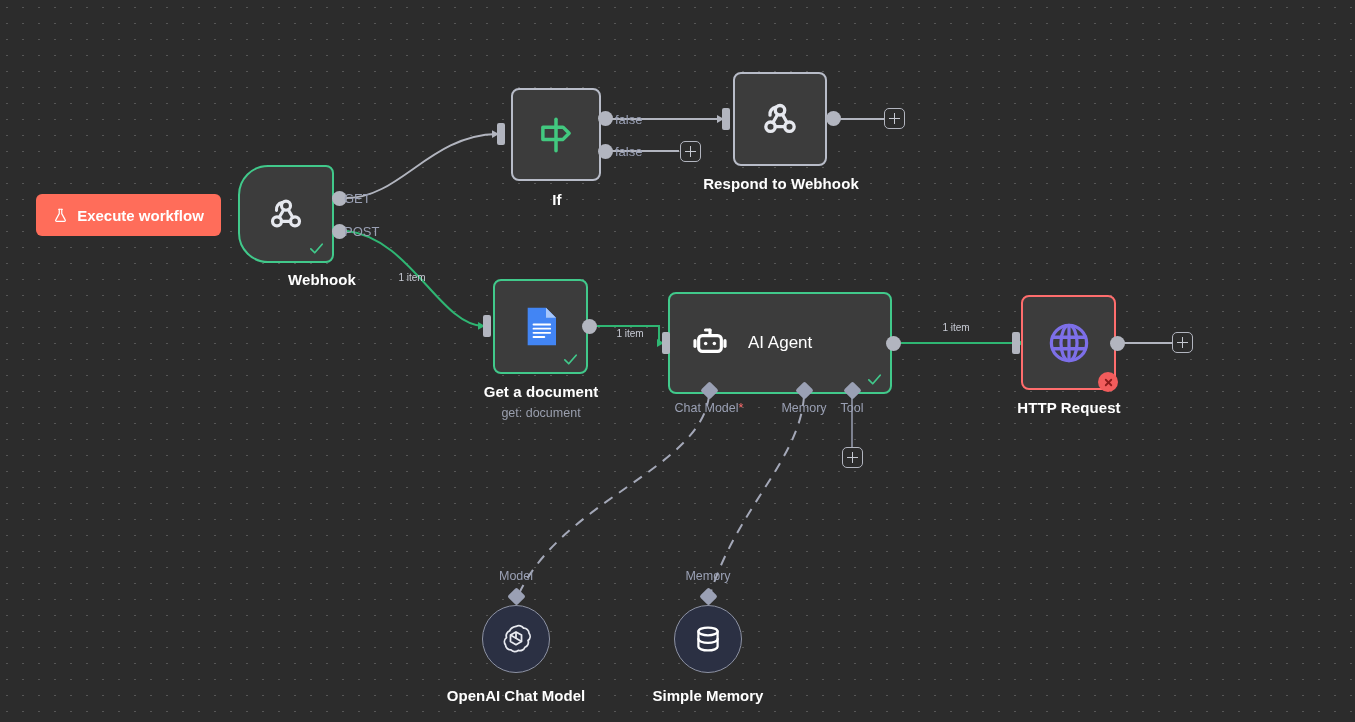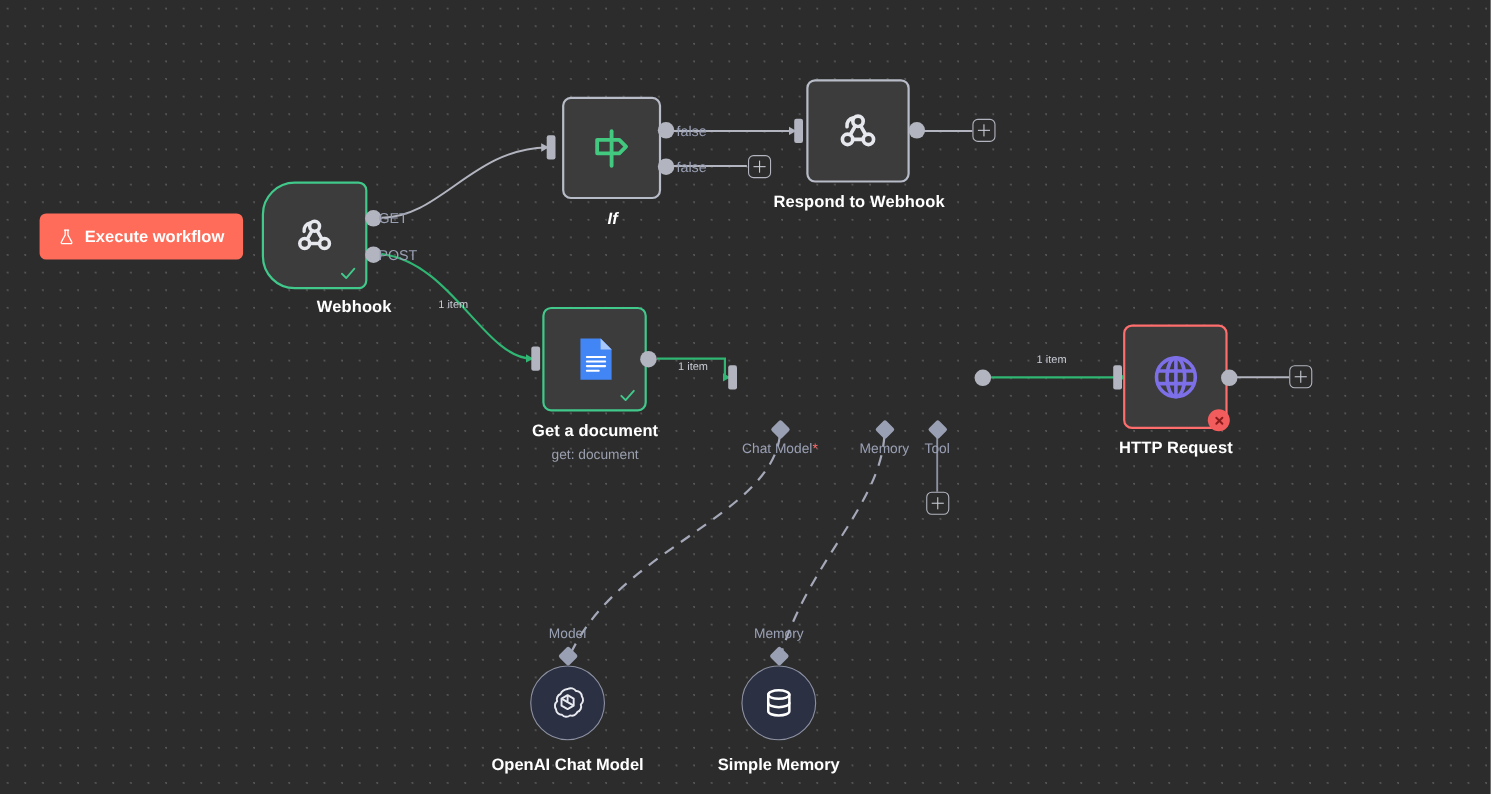--- a/index.html
+++ b/index.html
@@ -249,21 +249,21 @@
     <svg width="42" height="42" viewBox="0 0 24 24" fill="none" stroke="#42c87f" stroke-width="2" stroke-linecap="round" stroke-linejoin="round">
       <path d="M12 3 L12 21"></path>
       <path d="M4.5 7.5 L16 7.5 L19.5 11 L16 14.5 L4.5 14.5 Z"></path>
     </svg>
   </div>
   <div class="port-in" style="left:497px; top:123px;"></div>
   <div class="port-out" style="left:598px; top:111px;"></div>
   <div class="port-out" style="left:598px; top:144px;"></div>
   <div class="port-label" style="left:615px; top:112px;">false</div>
   <div class="port-label" style="left:615px; top:144px;">false</div>
-  <div class="node-label" style="left:557px; top:191px;font-style:italic;">If</div>
+  <div class="node-label" style="left:557px; top:191px;">If</div>
   <div class="plus-btn" style="left:680px; top:141px;"></div>
 
   <div class="node" style="left:733px; top:72px; width:94px; height:94px;">
     <svg width="42" height="42" viewBox="0 0 24 24" fill="none" stroke="#e6e8ee" stroke-width="1.9" stroke-linecap="round" stroke-linejoin="round">
       <circle cx="12" cy="7" r="2.7"></circle>
       <circle cx="6.6" cy="16.4" r="2.7"></circle>
       <circle cx="17.4" cy="16.4" r="2.7"></circle>
       <path d="M10.6 9.4 L8 14"></path>
       <path d="M13.4 9.4 L16 14"></path>
       <path d="M9.3 16.4 L14.7 16.4"></path>
@@ -289,20 +289,35 @@
     <svg class="check" viewBox="0 0 24 24" fill="none" stroke="#41c98b" stroke-width="2.4" stroke-linecap="round" stroke-linejoin="round">
       <path d="M4 12.5 L9.5 18 L20 6"></path>
     </svg>
   </div>
   <div class="port-in" style="left:483px; top:315px;"></div>
   <div class="port-out" style="left:582px; top:319px;"></div>
   <div class="node-label" style="left:541px; top:383px;">Get a document</div>
   <div class="node-sublabel" style="left:541px; top:406px;">get: document</div>
   <div class="edge-label" style="left:630px; top:328px;">1 item</div>
 
+  <div class="node ok" style="left:668px; top:292px; width:224px; height:102px; justify-content:flex-start;">
+    <svg width="40" height="40" viewBox="0 0 24 24" style="margin-left:20px;" fill="none" stroke="#ffffff" stroke-width="1.9" stroke-linecap="round" stroke-linejoin="round">
+      <path d="M12 4.2 L12 7"></path>
+      <path d="M9.3 4.2 L12 4.2"></path>
+      <rect x="5.2" y="7.6" width="13.6" height="9.4" rx="2.2"></rect>
+      <path d="M3 10.6 L3 14"></path>
+      <path d="M21 10.6 L21 14"></path>
+      <circle cx="9.4" cy="12.3" r="1.05" fill="#ffffff" stroke="none"></circle>
+      <circle cx="14.6" cy="12.3" r="1.05" fill="#ffffff" stroke="none"></circle>
+    </svg>
+    <span style="color:#ffffff; font-size:17px; margin-left:18px;">AI Agent</span>
+    <svg class="check" viewBox="0 0 24 24" fill="none" stroke="#41c98b" stroke-width="2.4" stroke-linecap="round" stroke-linejoin="round">
+      <path d="M4 12.5 L9.5 18 L20 6"></path>
+    </svg>
+  </div>
   <div class="port-in" style="left:662px; top:332px;"></div>
   <div class="port-out" style="left:886px; top:336px;"></div>
   <div class="edge-label" style="left:956px; top:322px;">1 item</div>
 
   <div class="diamond" style="left:703px; top:384px;"></div>
   <div class="diamond" style="left:798px; top:384px;"></div>
   <div class="diamond" style="left:846px; top:384px;"></div>
   <div class="conn-label" style="left:709px; top:401px;">
     <span>Chat Model</span><span class="req-star">*</span>
   </div>

